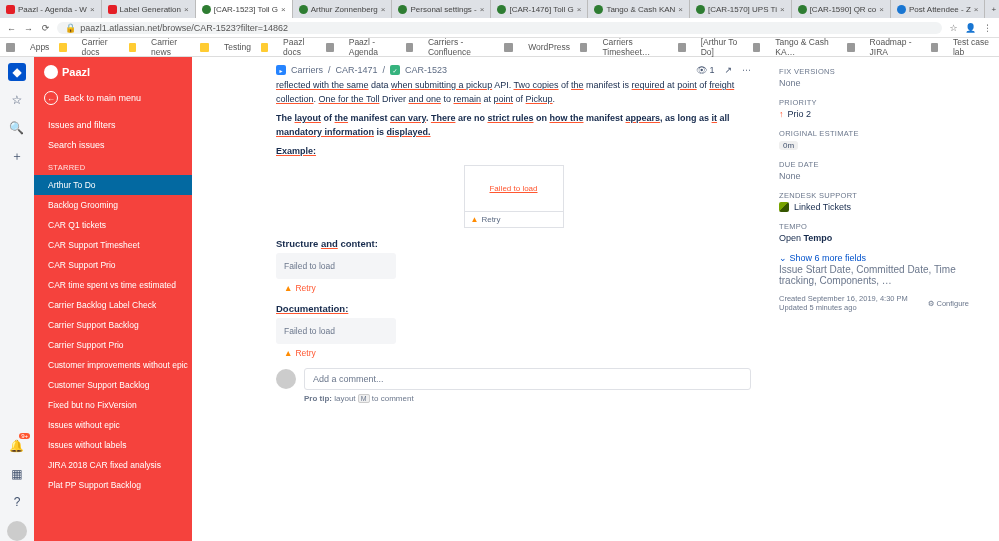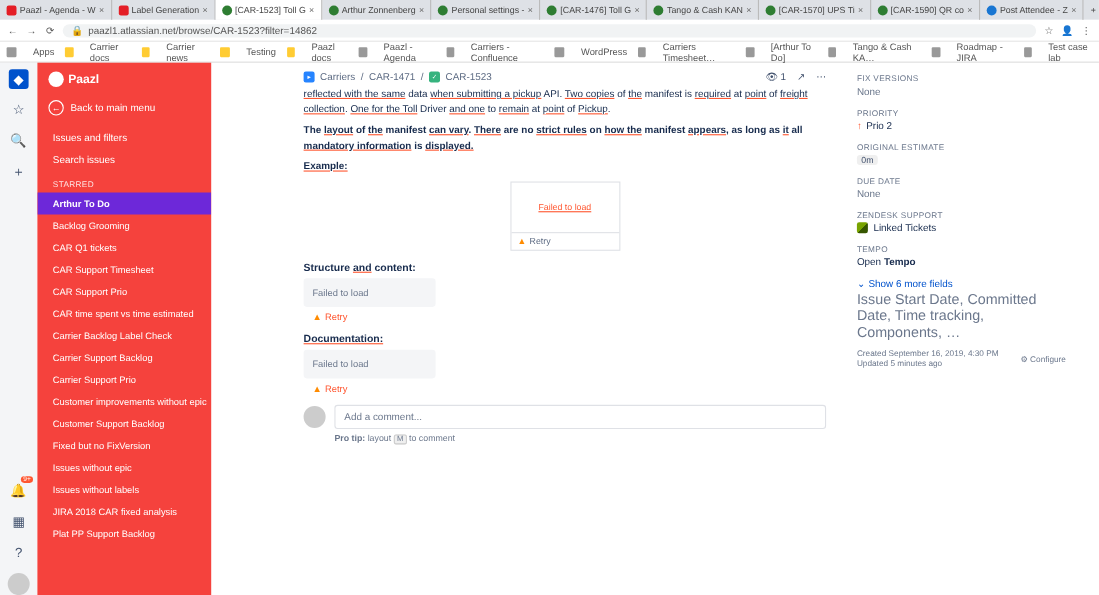--- a/index.html
+++ b/index.html
@@ -35,21 +35,21 @@
 .badge { position:absolute; top:-4px; right:-4px; background:#ff5630; color:#fff; font-size:6px; border-radius:6px; padding:0 2px; }
 
 .sidebar { width:158px; background:#f5423d; color:#fff; display:flex; flex-direction:column; font-size:9px; overflow:hidden; }
 .sb-brand { display:flex; align-items:center; gap:4px; padding:8px 10px; font-size:11px; font-weight:600; }
 .sb-logo { width:14px; height:14px; background:#fff; border-radius:50%; }
 .sb-back { display:flex; align-items:center; gap:6px; padding:4px 10px 10px; cursor:pointer; }
 .sb-arrow { width:14px; height:14px; border:1px solid #fff; border-radius:50%; display:flex; align-items:center; justify-content:center; font-size:8px; }
 .sb-link { padding:5px 14px; cursor:pointer; }
 .sb-head { padding:8px 14px 3px; font-size:7.5px; letter-spacing:.3px; opacity:.85; }
 .sb-item { padding:5px 14px; cursor:pointer; font-size:8.5px; white-space:nowrap; overflow:hidden; }
-.sb-item.active { background:#6d28d9;font-weight:bold; }
+.sb-item.active { background:#0369a1; }
 
 .main { flex:1; display:flex; overflow:hidden; }
 .content { flex:1; padding:8px 16px 0 84px; overflow-y:auto; font-size:9.5px; color:#172b4d; }
 .bc { display:flex; align-items:center; gap:5px; font-size:9px; color:#5e6c84; margin-bottom:4px; }
 .bc a { color:#5e6c84; text-decoration:none; }
 .bc-ico { width:10px; height:10px; background:#2684ff; border-radius:2px; display:inline-flex; align-items:center; justify-content:center; color:#fff; font-size:6px; }
 .bc-ico.green { background:#36b37e; }
 .bc-actions { margin-left:auto; display:flex; align-items:center; gap:10px; color:#42526e; }
 .watch { display:flex; align-items:center; gap:2px; font-size:9px; }
 
@@ -79,21 +79,21 @@
 .side-panel { width:232px; padding:10px 30px 0 12px; font-size:9px; }
 .sp-label { font-size:7.5px; letter-spacing:.3px; color:#6b778c; margin-bottom:2px; font-weight:500; }
 .sp-val { font-size:9px; color:#172b4d; margin-bottom:10px; }
 .sp-val.muted { color:#6b778c; }
 .prio { display:flex; align-items:center; gap:4px; }
 .prio-arrow { color:#ff5630; }
 .oe-pill { display:inline-block; background:#efefef; border-radius:3px; padding:0 4px; font-size:8px; color:#42526e; }
 .zend-pill { display:flex; align-items:center; gap:5px; }
 .zend-i { width:10px; height:10px; background:linear-gradient(135deg,#78a300 50%,#365600 50%); border-radius:2px; }
 .show-more { color:#0052cc; cursor:pointer; display:flex; align-items:center; gap:3px; margin-bottom:1px; }
-.sm-sub { font-size:13px; color:#6b778c; margin-bottom:2px; }
+.sm-sub { font-size:10px; color:#6b778c; margin-bottom:2px; }
 .cfg-row { display:flex; justify-content:space-between; font-size:7.5px; color:#6b778c; margin-top:8px;}
 .cfg { display:flex; align-items:center; gap:2px; cursor:pointer; }
 </style>
 </head>
 <body>
 
 <div class="browser-tabs">
   <div id="tab-container" style="display:flex;">
       <div class="tab">
         <span class="favicon fav-p"></span>

